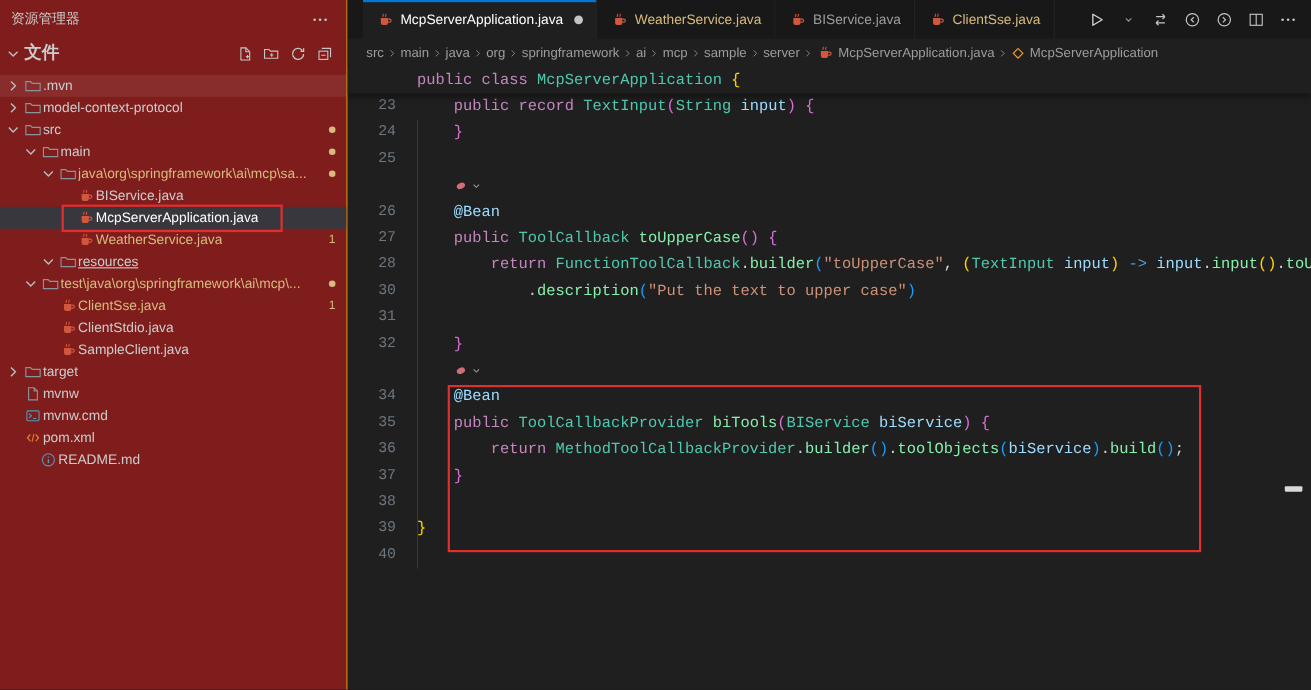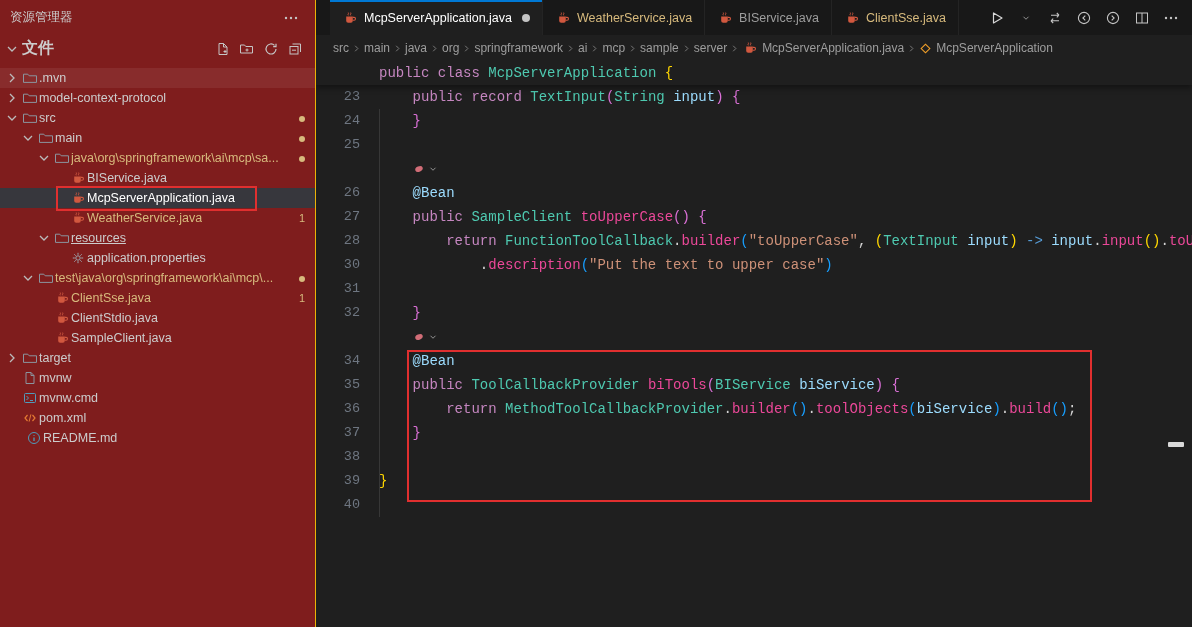--- a/index.html
+++ b/index.html
@@ -46,21 +46,21 @@
   .codearea{position:relative;flex:1;overflow:hidden;font-family:Liberation Mono, monospace;font-size:14px;color:#d4d4d4}
   .sticky{height:24px;display:flex;background:#1f1f1f;box-shadow:0 3px 6px rgba(0,0,0,.4);position:relative;z-index:3;cursor:pointer}
   #code{position:relative}
   .cline{height:24px;display:flex;white-space:pre}
   .ln{width:44px;text-align:right;color:#6e7681;font-size:13.5px;line-height:24px;flex-shrink:0}
   .ln.act{color:#c6c6c6}
   .ctext{margin-left:19px;line-height:24px;white-space:pre;position:relative;z-index:1}
   .dec .ctext{display:flex;align-items:center;gap:3px;padding-left:34px}
   .guide{position:absolute;width:1px;background:#373737;left:63px;top:0;z-index:0}
 
-  .kw{color:#c586c0}.ty{color:#4ec9b0}.fn{color:#ec4899}.va{color:#9cdcfe}.st{color:#ce9178}
+  .kw{color:#c586c0}.ty{color:#4ec9b0}.fn{color:#86efac}.va{color:#9cdcfe}.st{color:#ce9178}
   .an{color:#9cdcfe}.op{color:#569cd6}.pl{color:#d4d4d4}
   .b1{color:#ffd700}.b2{color:#da70d6}.b3{color:#179fff}
   .blame{color:#6e7681;font-style:italic;font-size:13px;margin-left:50px}
   .cursor{display:inline-block;width:2px;height:17px;background:#b8b8b8;vertical-align:text-bottom;margin-right:-2px}
 
   
   .redbox{position:absolute;border:2px solid #e02f2f;z-index:9;pointer-events:none}
   #anno-sidebar{left:56px;top:186px;width:201px;height:25px}
   #anno-code{left:407px;top:350px;width:685px;height:152px}
   .ovr-marker{position:absolute;right:8px;top:381px;width:16px;height:5px;background:#d9d9d9;border-radius:1px;z-index:8}
@@ -226,30 +226,20 @@
               <path d="M4 6l4 4 4-4" stroke="#bbbbbb" stroke-width="1.3"></path>
             </svg>
           </span>
           <span class="ticon">
             <svg width="16" height="16" viewBox="0 0 16 16" fill="none">
               <path d="M1.5 4.2h4.3l1.4 1.6h7.3v6.6H1.5z" stroke="#8b949e"></path>
             </svg>
           </span>
           <span class="tlabel">resources</span>
         </div>
-        <div class="trow" style="padding-left: 52px;">
-          <span class="twisty"></span>
-          <span class="ticon">
-            <svg width="16" height="16" viewBox="0 0 16 16" fill="none">
-              <circle cx="8" cy="8" r="2.2" stroke="#9da5ae"></circle>
-              <path d="M8 2.8v2M8 11.2v2M2.8 8h2M11.2 8h2M4.3 4.3l1.4 1.4M10.3 10.3l1.4 1.4M11.7 4.3l-1.4 1.4M5.7 10.3l-1.4 1.4" stroke="#9da5ae"></path>
-            </svg>
-          </span>
-          <span class="tlabel">application.properties</span>
-        </div>
         <div class="trow" style="padding-left: 20px;">
           <span class="twisty">
             <svg width="16" height="16" viewBox="0 0 16 16" fill="none">
               <path d="M4 6l4 4 4-4" stroke="#bbbbbb" stroke-width="1.3"></path>
             </svg>
           </span>
           <span class="ticon">
             <svg width="16" height="16" viewBox="0 0 16 16" fill="none">
               <path d="M1.5 4.2h4.3l1.4 1.6h7.3v6.6H1.5z" stroke="#8b949e"></path>
             </svg>
@@ -327,21 +317,21 @@
         <div class="trow" style="padding-left: 4px;">
           <span class="twisty"></span>
           <span class="ticon">
             <svg width="16" height="16" viewBox="0 0 16 16" fill="none">
               <path d="M5.5 5 3 8l2.5 3M10.5 5 13 8l-2.5 3" stroke="#e37933" stroke-width="1.2"></path>
               <path d="M8.9 4.4 7.1 11.6" stroke="#e37933"></path>
             </svg>
           </span>
           <span class="tlabel">pom.xml</span>
         </div>
-        <div class="trow" style="padding-left: 8px;">
+        <div class="trow" style="padding-left: 18px;">
           <span class="twisty"></span>
           <span class="ticon">
             <svg width="16" height="16" viewBox="0 0 16 16" fill="none">
               <circle cx="8" cy="8" r="5.5" stroke="#519aba"></circle>
               <path d="M8 5v.8M8 7.6V11" stroke="#519aba" stroke-width="1.3"></path>
             </svg>
           </span>
           <span class="tlabel">README.md</span>
         </div>
       </div>
@@ -540,21 +530,21 @@
       <div id="code">
           <div class="cline"><span class="ln">23</span><span class="ctext"><span class="pl">    </span><span class="kw">public</span><span class="pl"> </span><span class="kw">record</span><span class="pl"> </span><span class="ty">TextInput</span><span class="b2">(</span><span class="ty">String</span><span class="pl"> </span><span class="va">input</span><span class="b2">)</span><span class="pl"> </span><span class="b2">{</span></span></div>
           <div class="cline"><span class="ln">24</span><span class="ctext"><span class="pl">    </span><span class="b2">}</span></span></div>
           <div class="cline"><span class="ln">25</span><span class="ctext"></span></div>
           <div class="cline dec"><span class="ln"></span><span class="ctext"><span><svg width="12" height="12" viewBox="0 0 16 16" fill="none">
                   <ellipse cx="8" cy="8" rx="5.2" ry="3.6" transform="rotate(-25 8 8)" fill="#d16d77"></ellipse>
                 </svg></span><span><svg width="10" height="10" viewBox="0 0 16 16" fill="none">
                   <path d="M4 6l4 4 4-4" stroke="#9a9a9a" stroke-width="1.5"></path>
                 </svg></span></span></div>
           <div class="cline"><span class="ln">26</span><span class="ctext"><span class="pl">    </span><span class="an">@Bean</span></span></div>
-          <div class="cline"><span class="ln">27</span><span class="ctext"><span class="pl">    </span><span class="kw">public</span><span class="pl"> </span><span class="ty">SampleClient</span><span class="pl"> </span><span class="fn">toUpperCase</span><span class="b2">(</span><span class="b2">)</span><span class="pl"> </span><span class="b2">{</span></span></div>
+          <div class="cline"><span class="ln">27</span><span class="ctext"><span class="pl">    </span><span class="kw">public</span><span class="pl"> </span><span class="ty">ToolCallback</span><span class="pl"> </span><span class="fn">toUpperCase</span><span class="b2">(</span><span class="b2">)</span><span class="pl"> </span><span class="b2">{</span></span></div>
           <div class="cline"><span class="ln">28</span><span class="ctext"><span class="pl">        </span><span class="kw">return</span><span class="pl"> </span><span class="ty">FunctionToolCallback</span><span class="pl">.</span><span class="fn">builder</span><span class="b3">(</span><span class="st">"toUpperCase"</span><span class="pl">, </span><span class="b1">(</span><span class="ty">TextInput</span><span class="pl"> </span><span class="va">input</span><span class="b1">)</span><span class="pl"> </span><span class="op">-&gt;</span><span class="pl"> </span><span class="va">input</span><span class="pl">.</span><span class="fn">input</span><span class="b1">(</span><span class="b1">)</span><span class="pl">.</span><span class="fn">toUpperCase</span></span></div>
           <div class="cline"><span class="ln">30</span><span class="ctext"><span class="pl">            </span><span class="pl">.</span><span class="fn">description</span><span class="b3">(</span><span class="st">"Put the text to upper case"</span><span class="b3">)</span></span></div>
           <div class="cline"><span class="ln">31</span></div>
           <div class="cline"><span class="ln">32</span><span class="ctext"><span class="pl">    </span><span class="b2">}</span></span></div>
           <div class="cline dec"><span class="ln"></span><span class="ctext"><span><svg width="12" height="12" viewBox="0 0 16 16" fill="none">
                   <ellipse cx="8" cy="8" rx="5.2" ry="3.6" transform="rotate(-25 8 8)" fill="#d16d77"></ellipse>
                 </svg></span><span><svg width="10" height="10" viewBox="0 0 16 16" fill="none">
                   <path d="M4 6l4 4 4-4" stroke="#9a9a9a" stroke-width="1.5"></path>
                 </svg></span></span></div>
           <div class="cline"><span class="ln">34</span><span class="ctext"><span class="pl">    </span><span class="an">@Bean</span></span></div>

